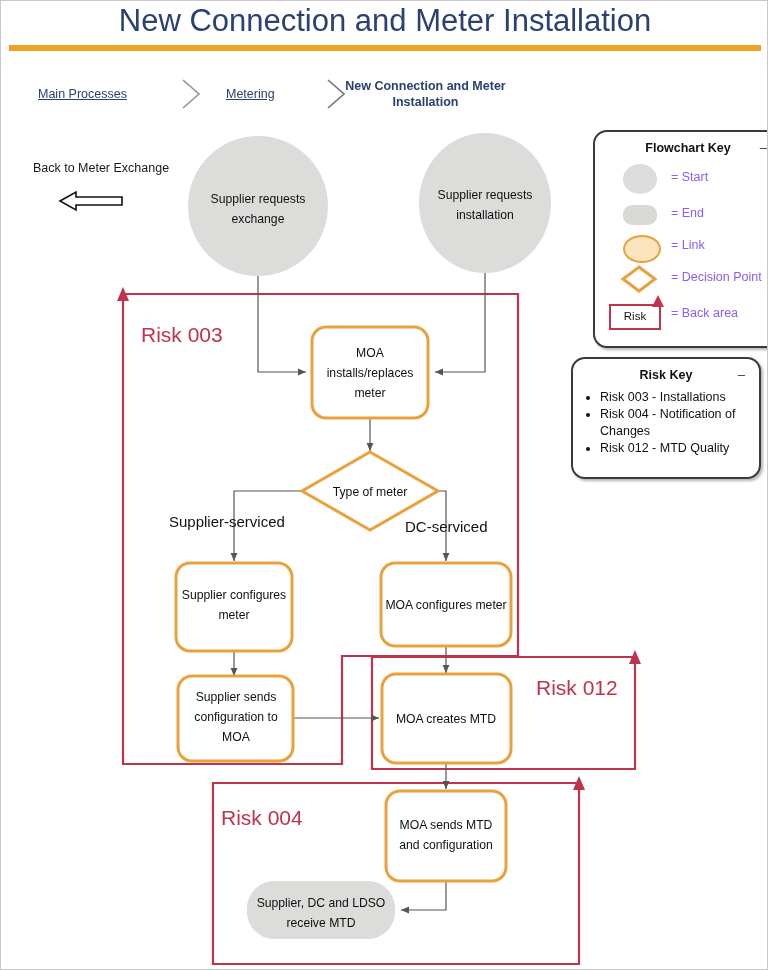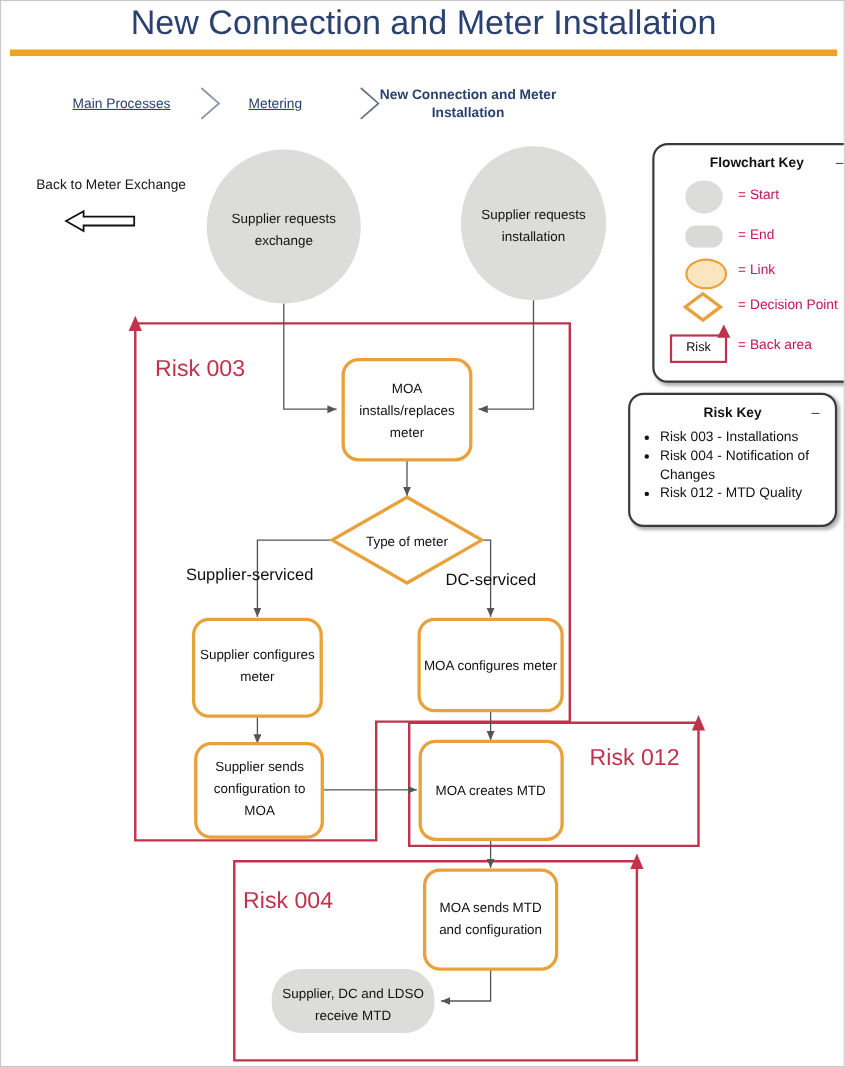--- a/index.html
+++ b/index.html
@@ -32,21 +32,21 @@
   .breadcrumb{
     position:absolute;left:26px;top:73px;width:540px;height:40px;
   }
   .crumb{
     position:absolute;
     font-size:12.5px;
     color:#2b4170;
     text-decoration:underline;
     white-space:nowrap;
   }
-  .crumb.c0{left:11px;top:13px;margin-left:28px;}
+  .crumb.c0{left:11px;top:13px;}
   .crumb.c1{left:199px;top:13px;}
   .crumb.c2{
     left:311px;top:4px;width:175px;
     text-decoration:none;
     font-weight:bold;
     text-align:center;
     line-height:16px;
     white-space:normal;
   }
   .chev{position:absolute;top:3px;}
@@ -75,21 +75,21 @@
     text-align:center;font-size:12.5px;font-weight:bold;color:#111;
   }
   .panel-min{
     position:absolute;right:14px;top:10px;
     font-size:13px;color:#333;line-height:11px;
   }
   .key-row{position:absolute;left:14px;width:165px;height:30px;}
   .key-glyph{position:absolute;left:10px;top:0;width:50px;height:30px;}
   .key-text{
     position:absolute;left:62px;top:6px;
-    font-size:12.5px;color:#be185d;white-space:nowrap;
+    font-size:12.5px;color:#8b5cf6;white-space:nowrap;
   }
   .g-start{width:34px;height:30px;border-radius:50%;background:#dcdcda;margin-left:4px;}
   .g-end{width:34px;height:20px;border-radius:9px;background:#d9d9d7;margin:5px 0 0 4px;}
   .g-link{
     width:34px;height:24px;border-radius:50%;
     background:#fbe5be;border:2.5px solid #E9A13B;margin:3px 0 0 4px;
   }
   .g-risk{
     width:48px;height:22px;border:2.5px solid #C0334D;background:#fff;
     margin:4px 0 0 0;font-size:11.5px;color:#111;text-align:center;line-height:21px;

